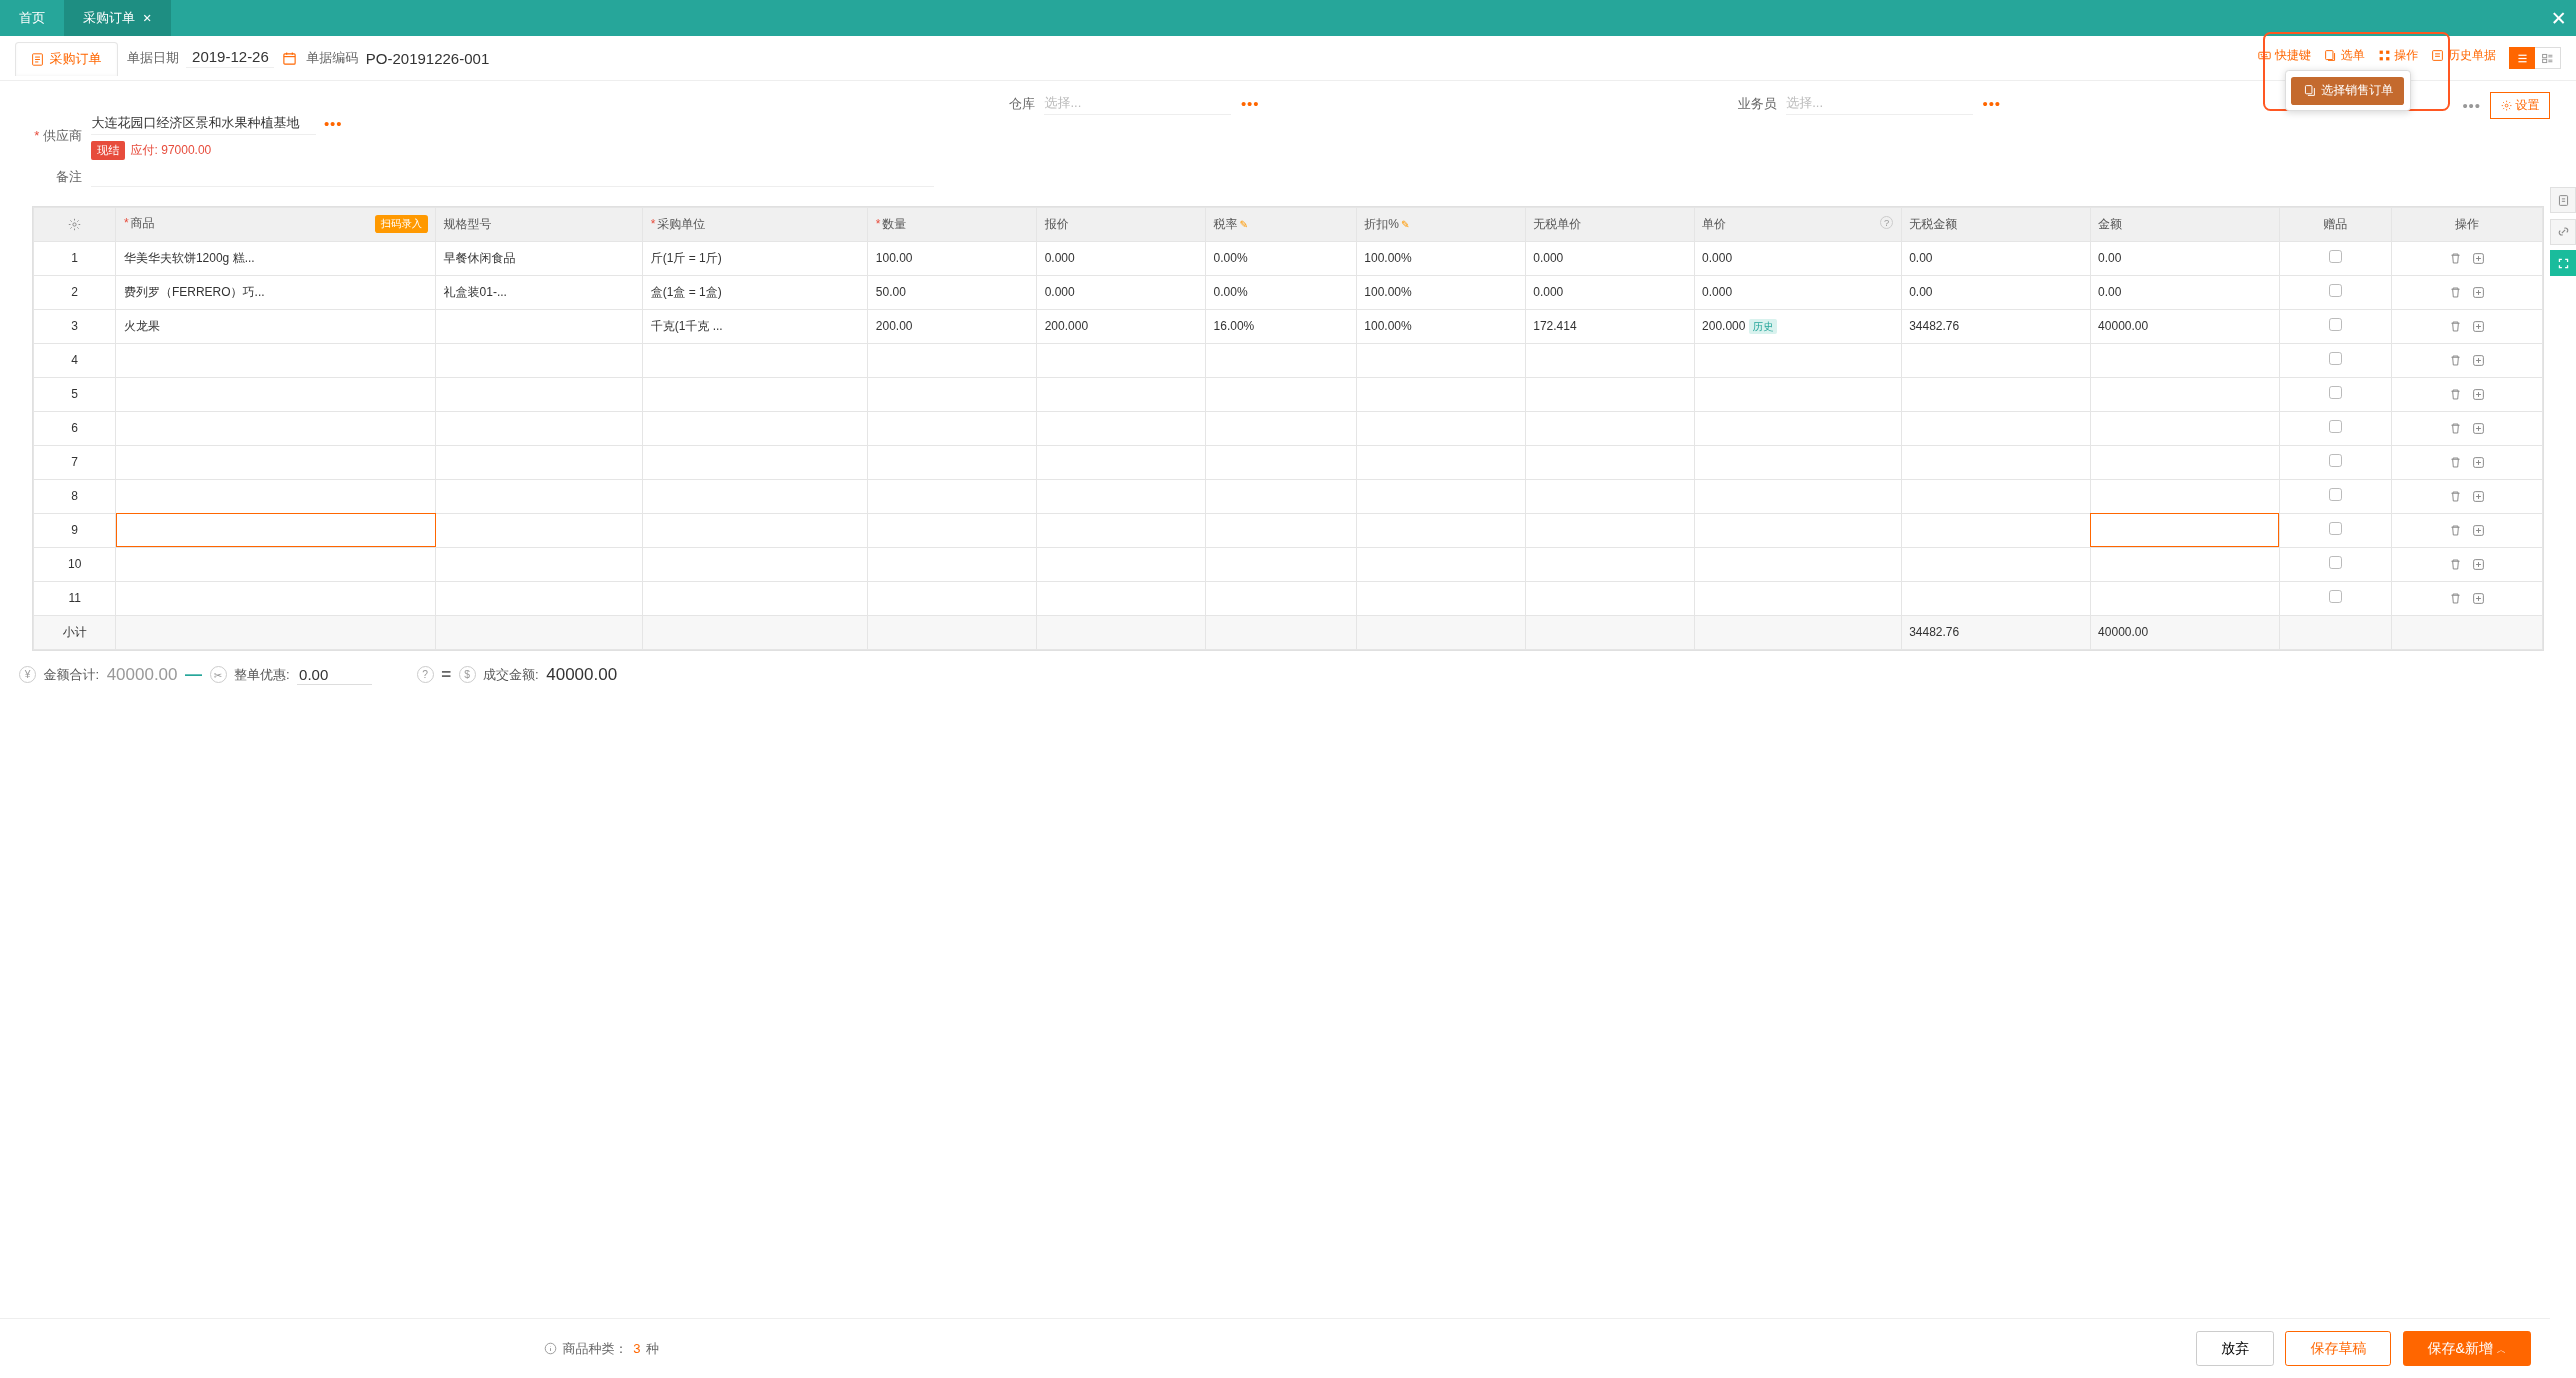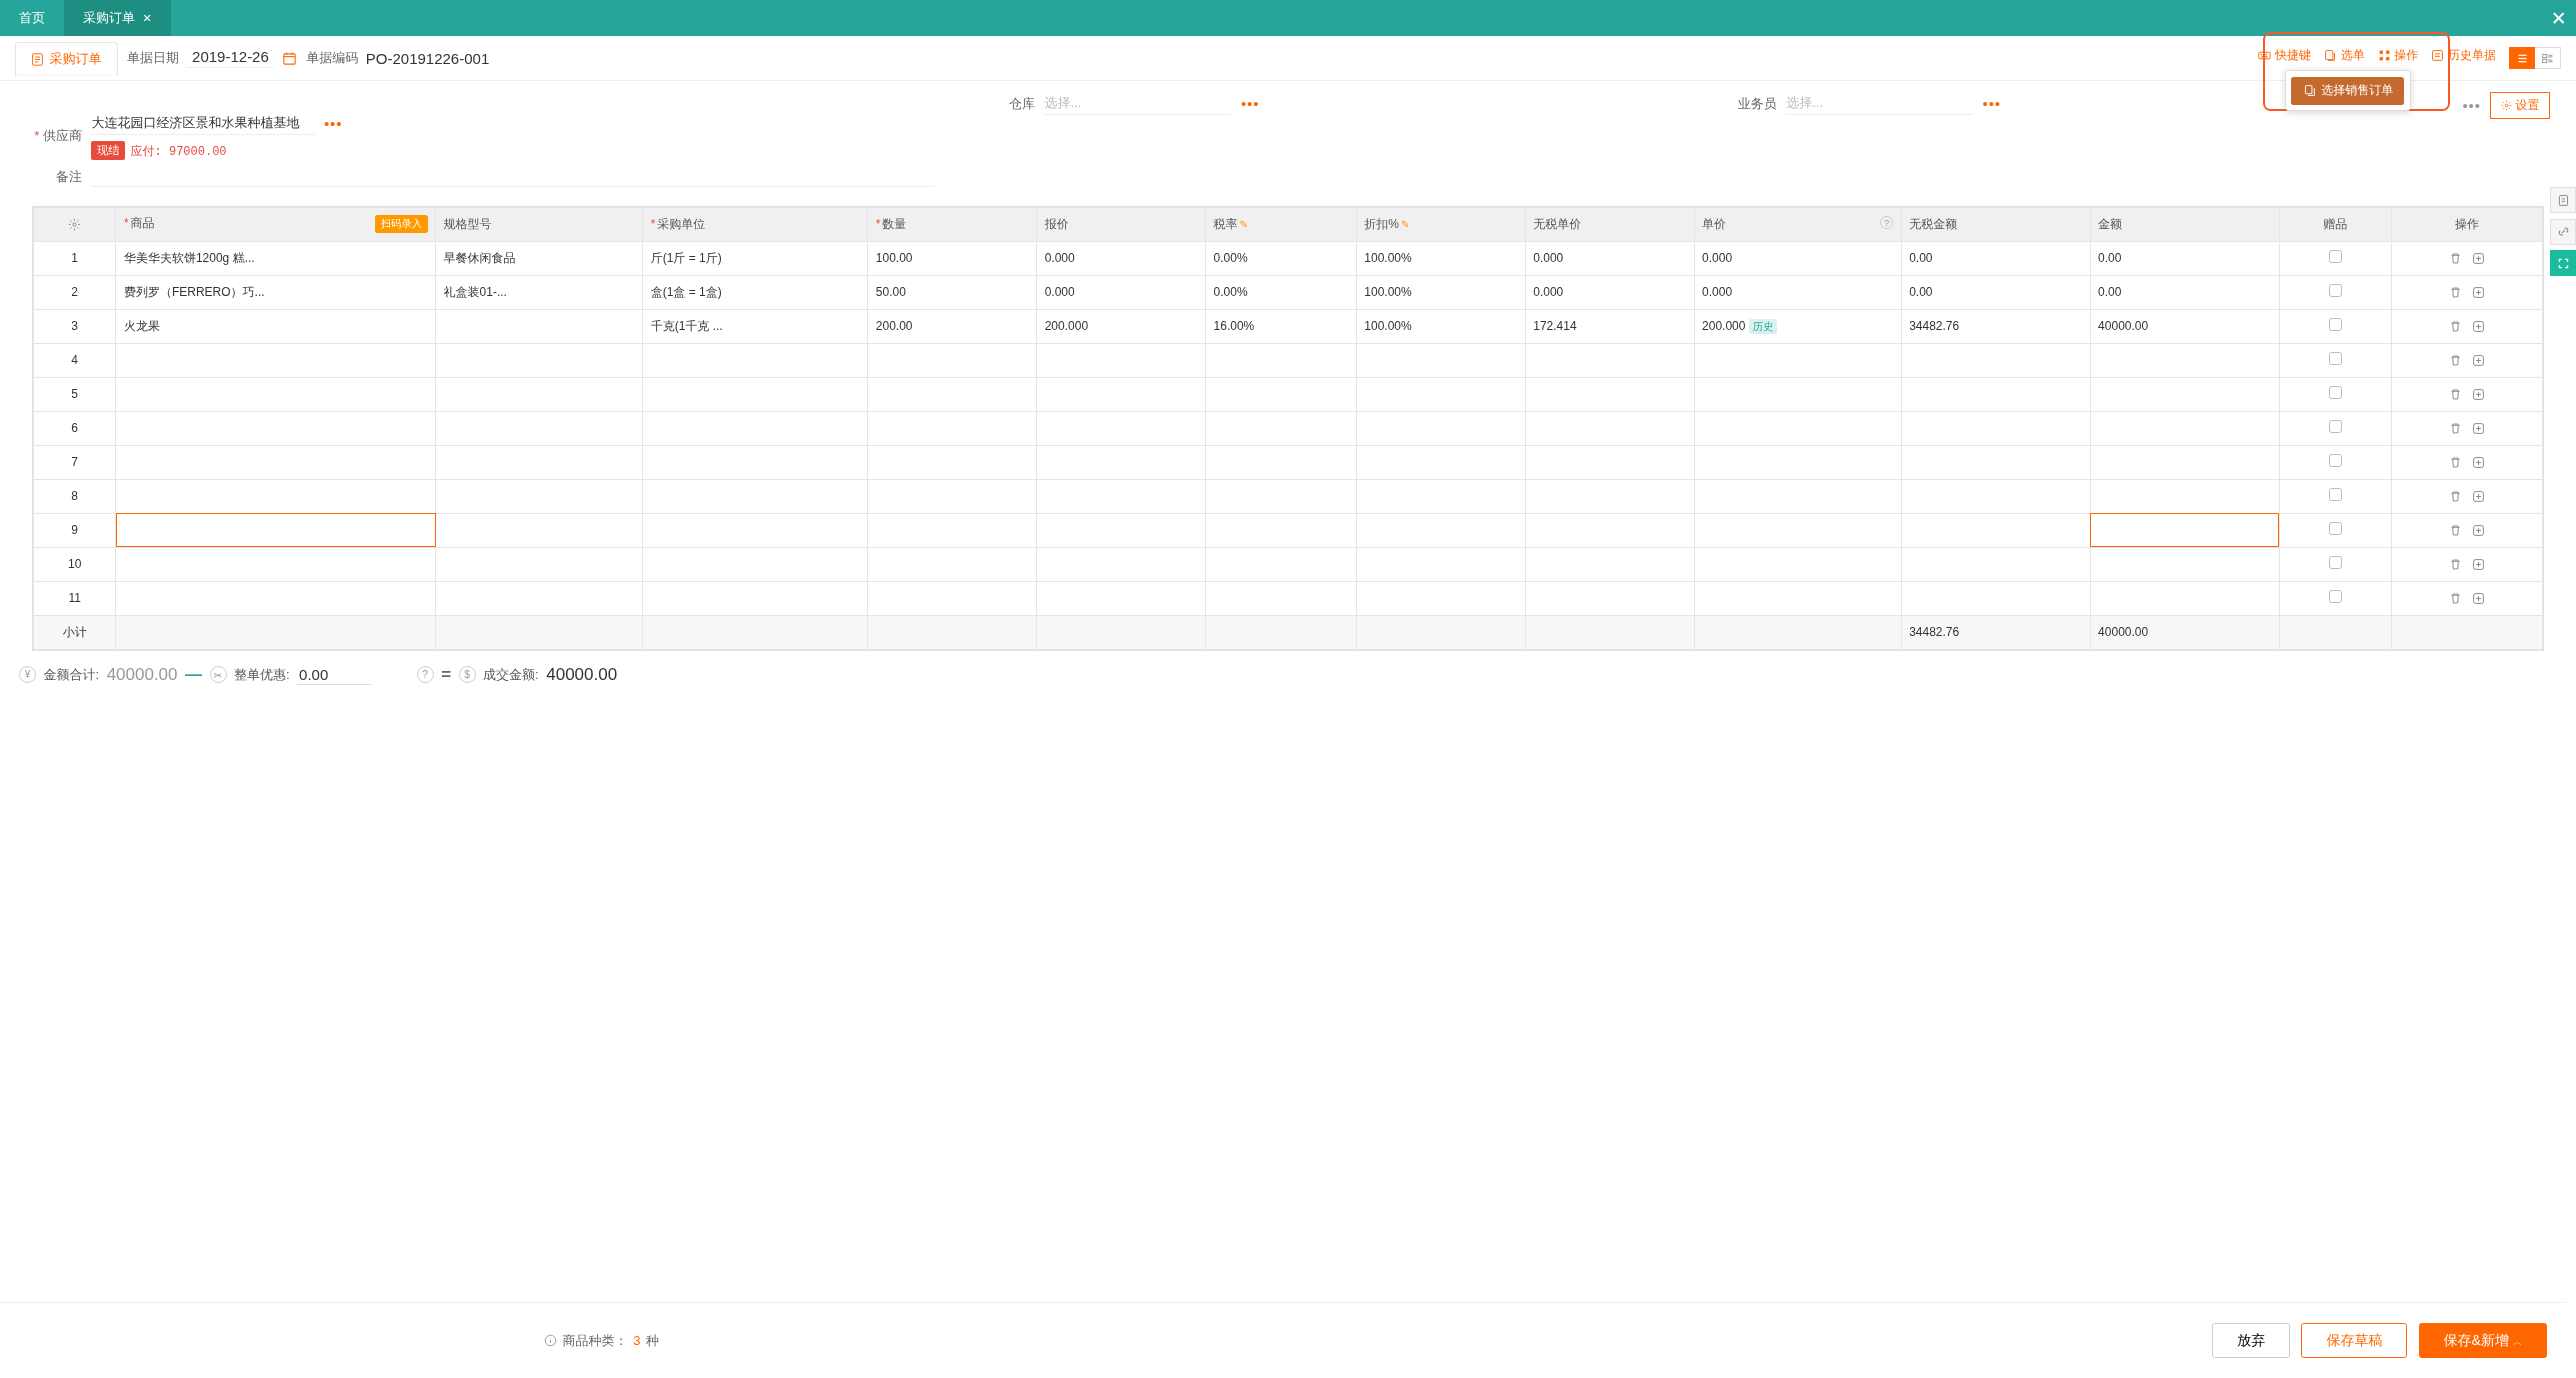--- a/index.html
+++ b/index.html
@@ -65,21 +65,21 @@
 
   
   .totals { display: flex; align-items: center; gap: 7.5px; padding: 13px 19px; font-size: 13px; color: #555; }
   .totals .big { font-size: 17px; color: #999; }
   .totals .sym { color: #26a69a; font-size: 17px; font-weight: bold; }
   .totals .eq { color: #666; font-size: 17px; font-weight: bold; }
   .totals .circled { border: 0.9px solid #ccc; border-radius: 50%; width: 17px; height: 17px; display: inline-flex; align-items: center; justify-content: center; font-size: 10.3px; color: #999; }
   .totals input { border: none; border-bottom: 0.9px solid #ddd; font-size: 15px; width: 75px; padding: 1.9px; color: #333; }
 
   
-  .footer { position: fixed; bottom: 0; left: 0; right: 10px; background: #fff; border-top: 0.9px solid #eee; padding: 20px 19px; display: flex; align-items: center; justify-content: flex-end; gap: 11.2px; }
+  .footer { position: fixed; bottom: 0; left: 0; right: 26px; background: #fff; border-top: 0.9px solid #eee; padding: 12px 19px; display: flex; align-items: center; justify-content: flex-end; gap: 11.2px; }
   .footer .info { display: flex; align-items: center; gap: 5.6px; color: #666; font-size: 13px; margin-right: auto; margin-left: 525px;}
   .footer .info .num { color: #f60; }
   .btn { padding: 7.5px 24px; border-radius: 2.8px; font-size: 14px; cursor: pointer; border: 0.9px solid #ccc; background: #fff; }
   .btn.outline-orange { border-color: #f60; color: #f60; }
   .btn.solid-orange { background: #f60; border-color: #f60; color: #fff; }
   .chev { font-size: 9.4px; margin-left: 3.7px; }
 
   
   .rail { position: fixed; right: 0; top: 187px; display: flex; flex-direction: column; gap: 5.6px; }
   .rail-btn { width: 26px; height: 26px; background: #f5f5f5; border: 0.9px solid #e0e0e0; display: flex; align-items: center; justify-content: center; color: #888; cursor: pointer; }
@@ -195,21 +195,21 @@
 
 <div class="form-area">
   <div class="form-row">
     <div class="form-field" style="flex:1.3;margin-top:20px;">
       <div class="form-label req">供应商</div>
       <div style="flex:1;">
         <div style="display:flex; align-items:center; gap:7.5px;">
           <div class="form-val" style="min-width:225px;">大连花园口经济区景和水果种植基地</div>
           <span class="ellipsis-icon">•••</span>
         </div>
-        <div style="margin-top:5.6px; display:flex; align-items:flex-end; gap:5.6px;font-family:Liberation Mono, monospace;">
+        <div style="margin-top:5.6px; display:flex; align-items:center; gap:5.6px;">
           <span class="badge-red">现结</span>
           <span class="pay-text">应付: 97000.00</span>
         </div>
       </div>
     </div>
     <div class="form-field" style="flex:1;">
       <div class="form-label">仓库</div>
       <div class="form-val placeholder" style="min-width:187px;">选择...</div>
       <span class="ellipsis-icon">•••</span>
     </div>

